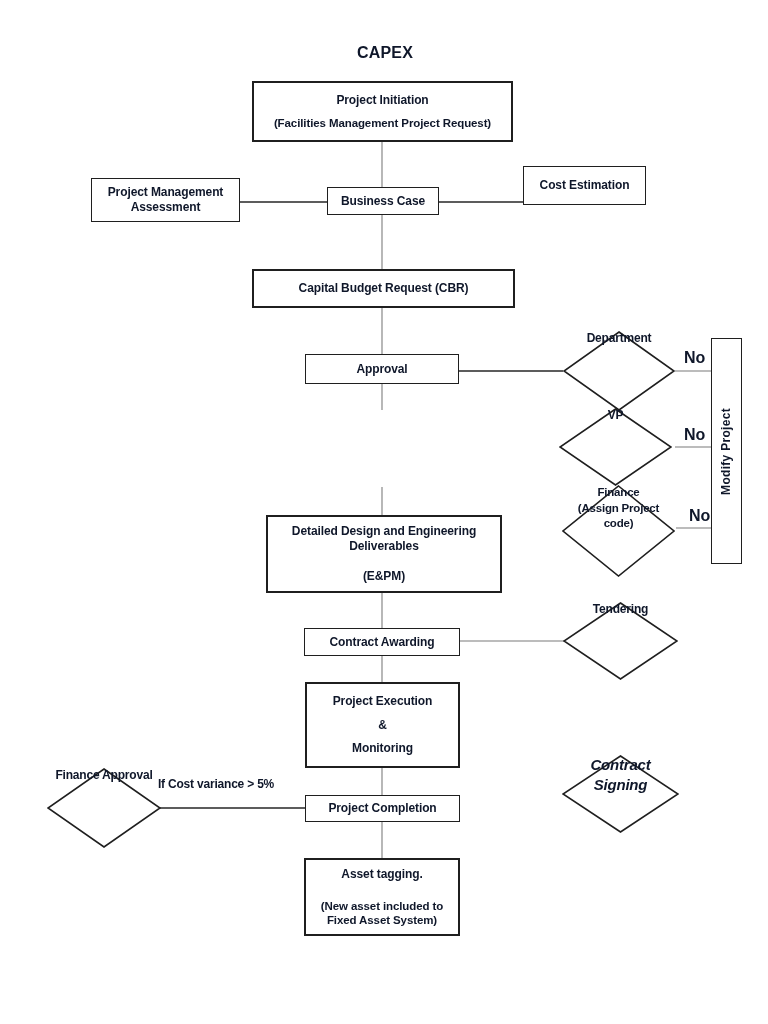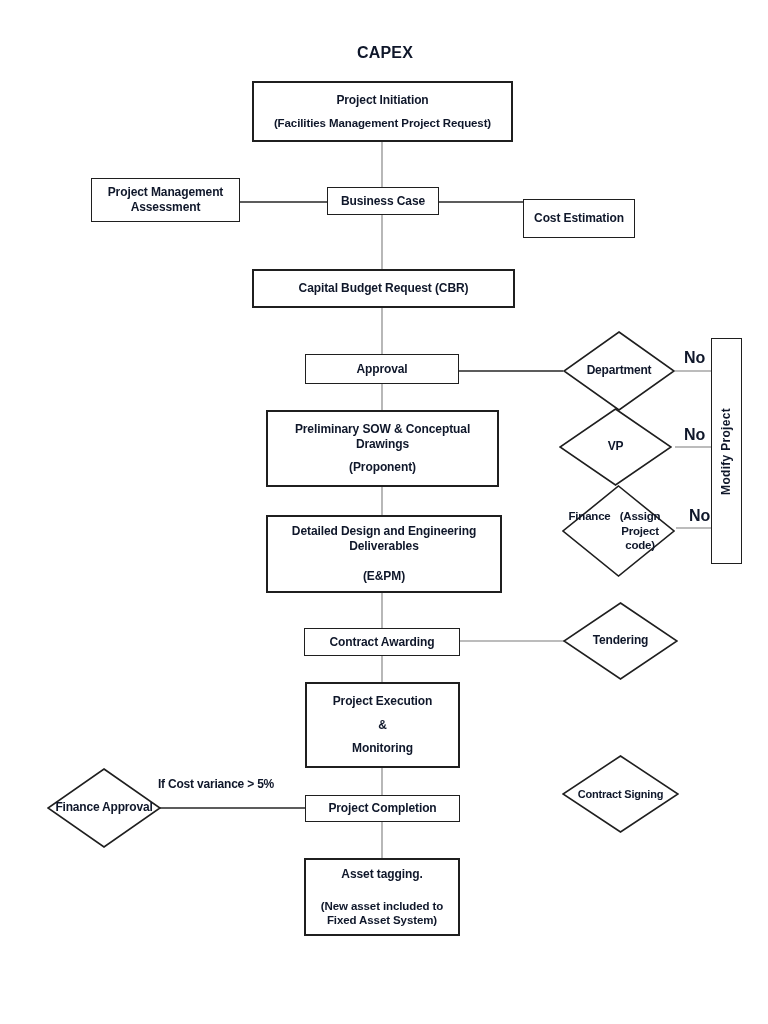--- a/index.html
+++ b/index.html
@@ -17,46 +17,46 @@
     position:absolute;box-sizing:border-box;background:#fff;border:2px solid #1f1f1f;
     display:flex;flex-direction:column;align-items:center;justify-content:space-evenly;
     text-align:center;font-weight:700;font-size:12px;line-height:1.25;letter-spacing:-.1px;
     padding:2px 3px;
   }
   .thin{border-width:1.5px;}
   .b-project-initiation{left:252px;top:81px;width:261px;height:61px;}
   .b-project-initiation .sub{font-size:11.5px;white-space:nowrap;}
   .b-pm-assessment{left:91px;top:178px;width:149px;height:44px;}
   .b-business-case{left:327px;top:187px;width:112px;height:28px;}
-  .b-cost-estimation{left:523px;top:199px;width:112px;height:39px;text-align:center;}
+  .b-cost-estimation{left:523px;top:166px;width:123px;height:39px;text-align:center;}
   .b-cbr{left:252px;top:269px;width:263px;height:39px;}
   .b-approval{left:305px;top:354px;width:154px;height:30px;}
   .b-prelim-sow{left:266px;top:410px;width:233px;height:77px;}
   .b-detailed-design{left:266px;top:515px;width:236px;height:78px;gap:9px;}
   .b-contract-awarding{left:304px;top:628px;width:156px;height:28px;}
   .b-project-execution{left:305px;top:682px;width:155px;height:86px;}
   .b-project-completion{left:305px;top:795px;width:155px;height:27px;}
   .b-asset-tagging{left:304px;top:858px;width:156px;height:78px;gap:12px;}
   .b-asset-tagging .sub{font-size:11.5px;}
   .b-modify-project{left:711px;top:338px;width:31px;height:226px;justify-content:center;}
   .vtext{writing-mode:vertical-rl;transform:rotate(180deg);font-size:12px;font-weight:700;letter-spacing:.3px;}
   
   .diamond{
-    position:absolute;display:flex;align-items:center;justify-content:center;
+    position:absolute;display:flex;align-items:flex-start;justify-content:center;
     text-align:center;font-weight:700;font-size:12px;line-height:1.3;letter-spacing:-.2px;
   }
   .diamond svg{position:absolute;left:0;top:0;width:100%;height:100%;}
   .diamond .lbl{position:relative;z-index:2;}
   .d-department{left:563px;top:331px;width:112px;height:80px;}
   .d-vp{left:559px;top:408px;width:113px;height:78px;}
   .d-finance{left:562px;top:485px;width:113px;height:92px;font-size:11.5px;}
-  .d-finance .lbl{display:flex;flex-direction:row;gap:1px;width:100px;}
+  .d-finance .lbl{display:flex;flex-direction:column;gap:1px;width:100px;}
   .d-tendering{left:563px;top:602px;width:115px;height:78px;}
   .d-bid-evaluation{left:562px;top:680px;width:117px;height:76px;font-size:11.5px;}
-  .d-contract-signing{left:562px;top:755px;width:117px;height:78px;font-size:11px;}
+  .d-contract-signing{left:562px;top:755px;width:117px;height:78px;font-size:15px;font-style:italic;}
   .d-finance-approval{left:47px;top:768px;width:114px;height:80px;white-space:nowrap;}
   
   .edge-label{position:absolute;font-weight:700;font-size:16px;letter-spacing:0;}
   .no-1{left:684px;top:349px;}
   .no-2{left:684px;top:426px;}
   .no-3{left:689px;top:507px;}
   .cost-variance{left:150px;top:777px;width:132px;text-align:center;font-size:12px;letter-spacing:-.2px;}
 </style>
 </head>
 <body>
@@ -107,24 +107,20 @@
   </div>
 
   <div class="node b-cbr">
     <span>Capital Budget Request (CBR)</span>
   </div>
 
   <div class="node thin b-approval">
     <span>Approval</span>
   </div>
 
-  <div class="node b-prelim-sow">
-    <span>Preliminary SOW &amp; Conceptual Drawings</span>
-    <span>(Proponent)</span>
-  </div>
 
   <div class="node b-detailed-design">
     <span>Detailed Design and Engineering Deliverables</span>
     <span>(E&amp;PM)</span>
   </div>
 
   <div class="node thin b-contract-awarding">
     <span>Contract Awarding</span>
   </div>
 

